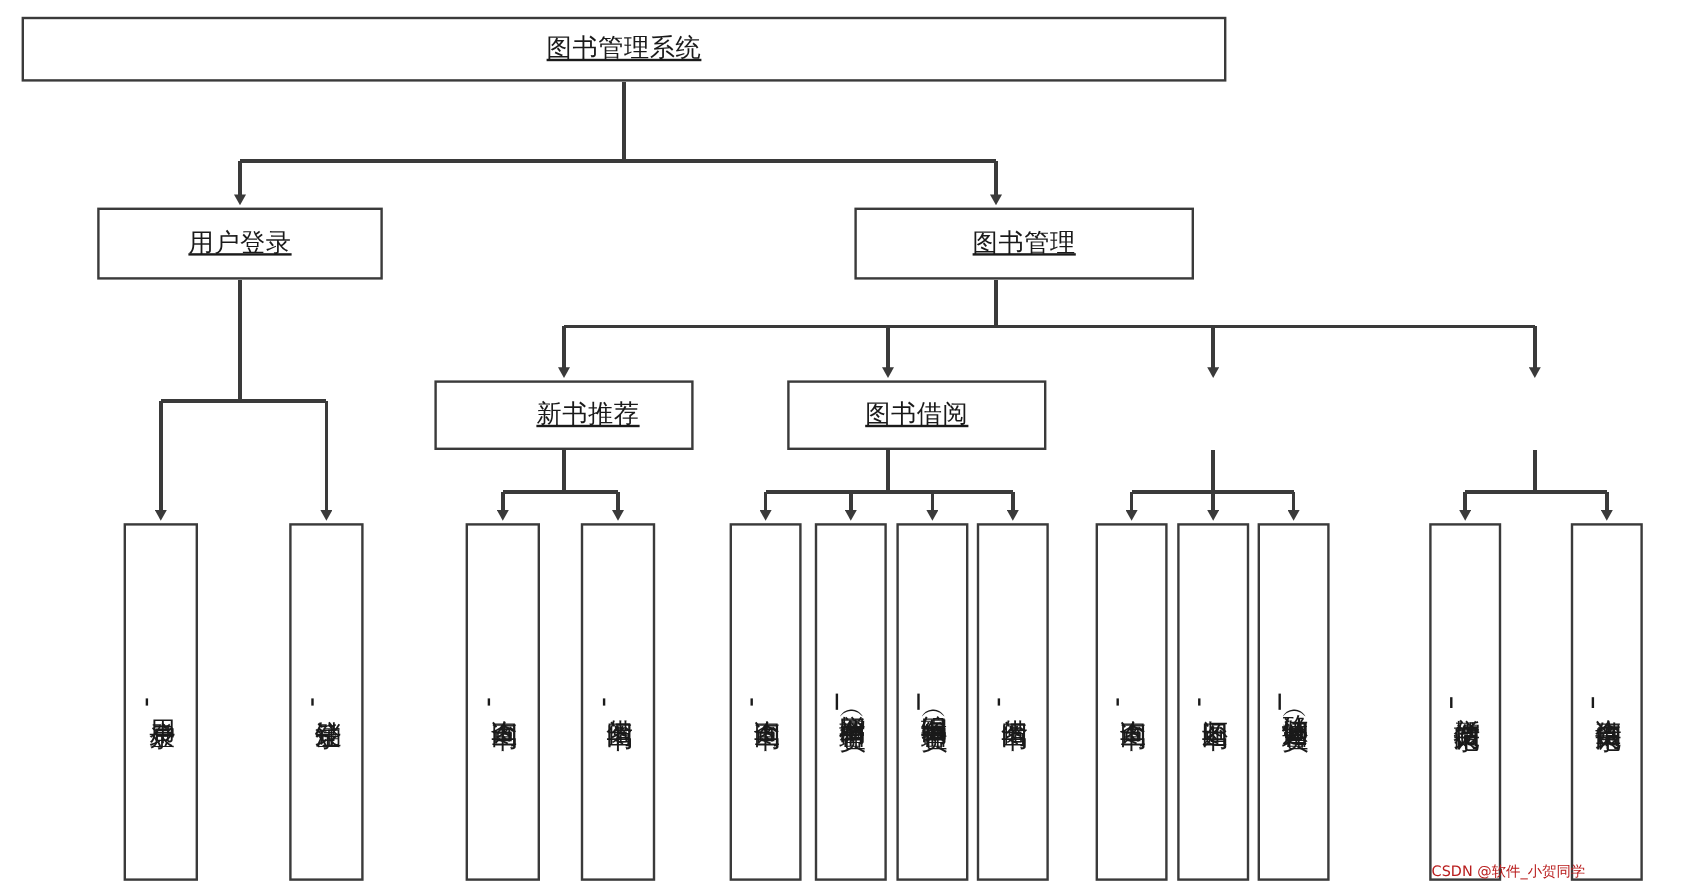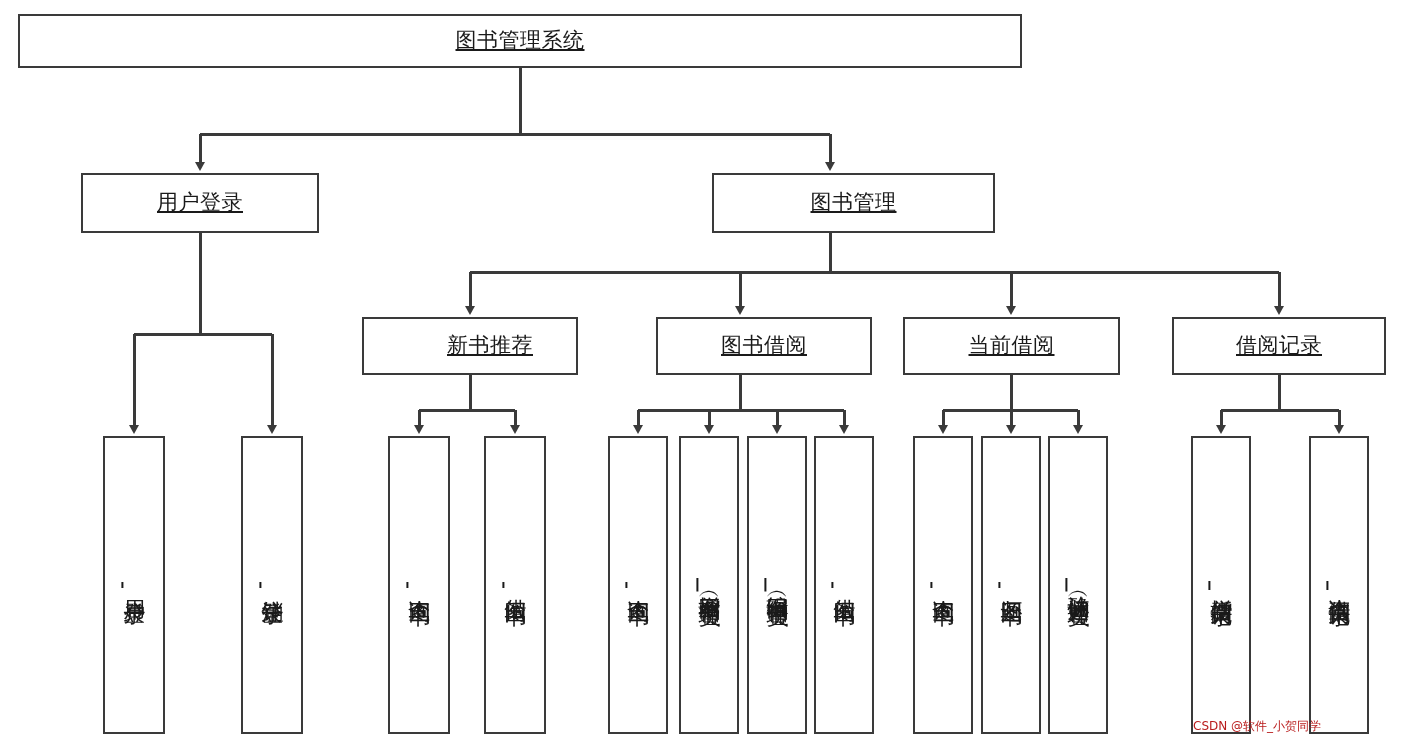--- a/index.html
+++ b/index.html
@@ -134,26 +134,20 @@
   <div class="node horiz" style="left:712px;top:173px;width:283px;height:60px;">
     <span class="lbl">图书管理</span>
   </div>
 
   <div class="node horiz" style="left:362px;top:317px;width:216px;height:58px;padding-left:40px;">
     <span class="lbl">新书推荐</span>
   </div>
   <div class="node horiz" style="left:632px;top:317px;width:216px;height:58px;margin-left:24px;">
     <span class="lbl">图书借阅</span>
   </div>
-  <div class="node horiz" style="left:903px;top:317px;width:217px;height:58px;">
-    <span class="lbl">当前借阅</span>
-  </div>
-  <div class="node horiz" style="left:1172px;top:317px;width:214px;height:58px;">
-    <span class="lbl">借阅记录</span>
-  </div>
 
   <div class="node vert" style="left:103px;top:436px;width:62px;height:298px;">
     <span class="lbl">用户登录</span>
   </div>
   <div class="node vert" style="left:241px;top:436px;width:62px;height:298px;">
     <span class="lbl">注销登录</span>
   </div>
   <div class="node vert" style="left:388px;top:436px;width:62px;height:298px;">
     <span class="lbl">查询图书</span>
   </div>

